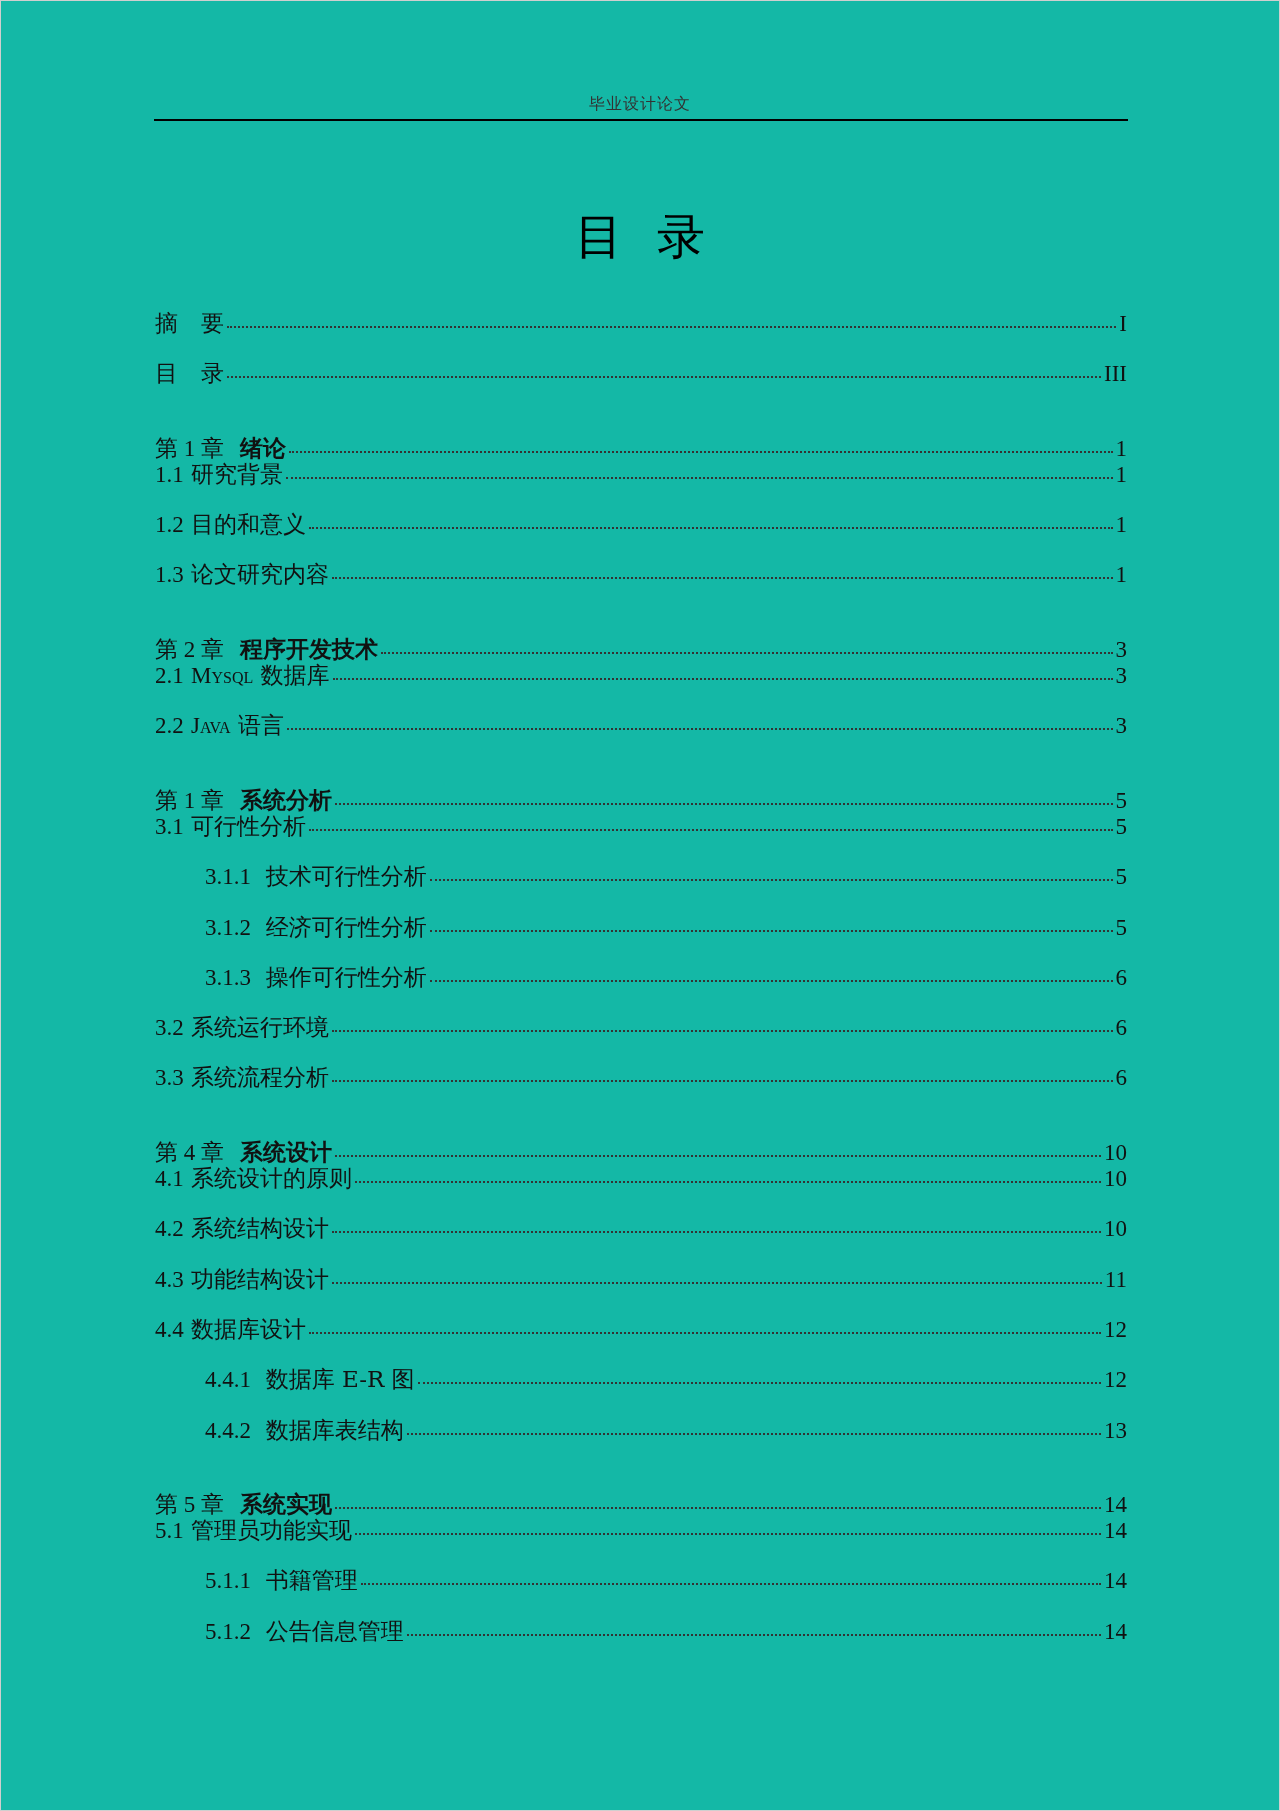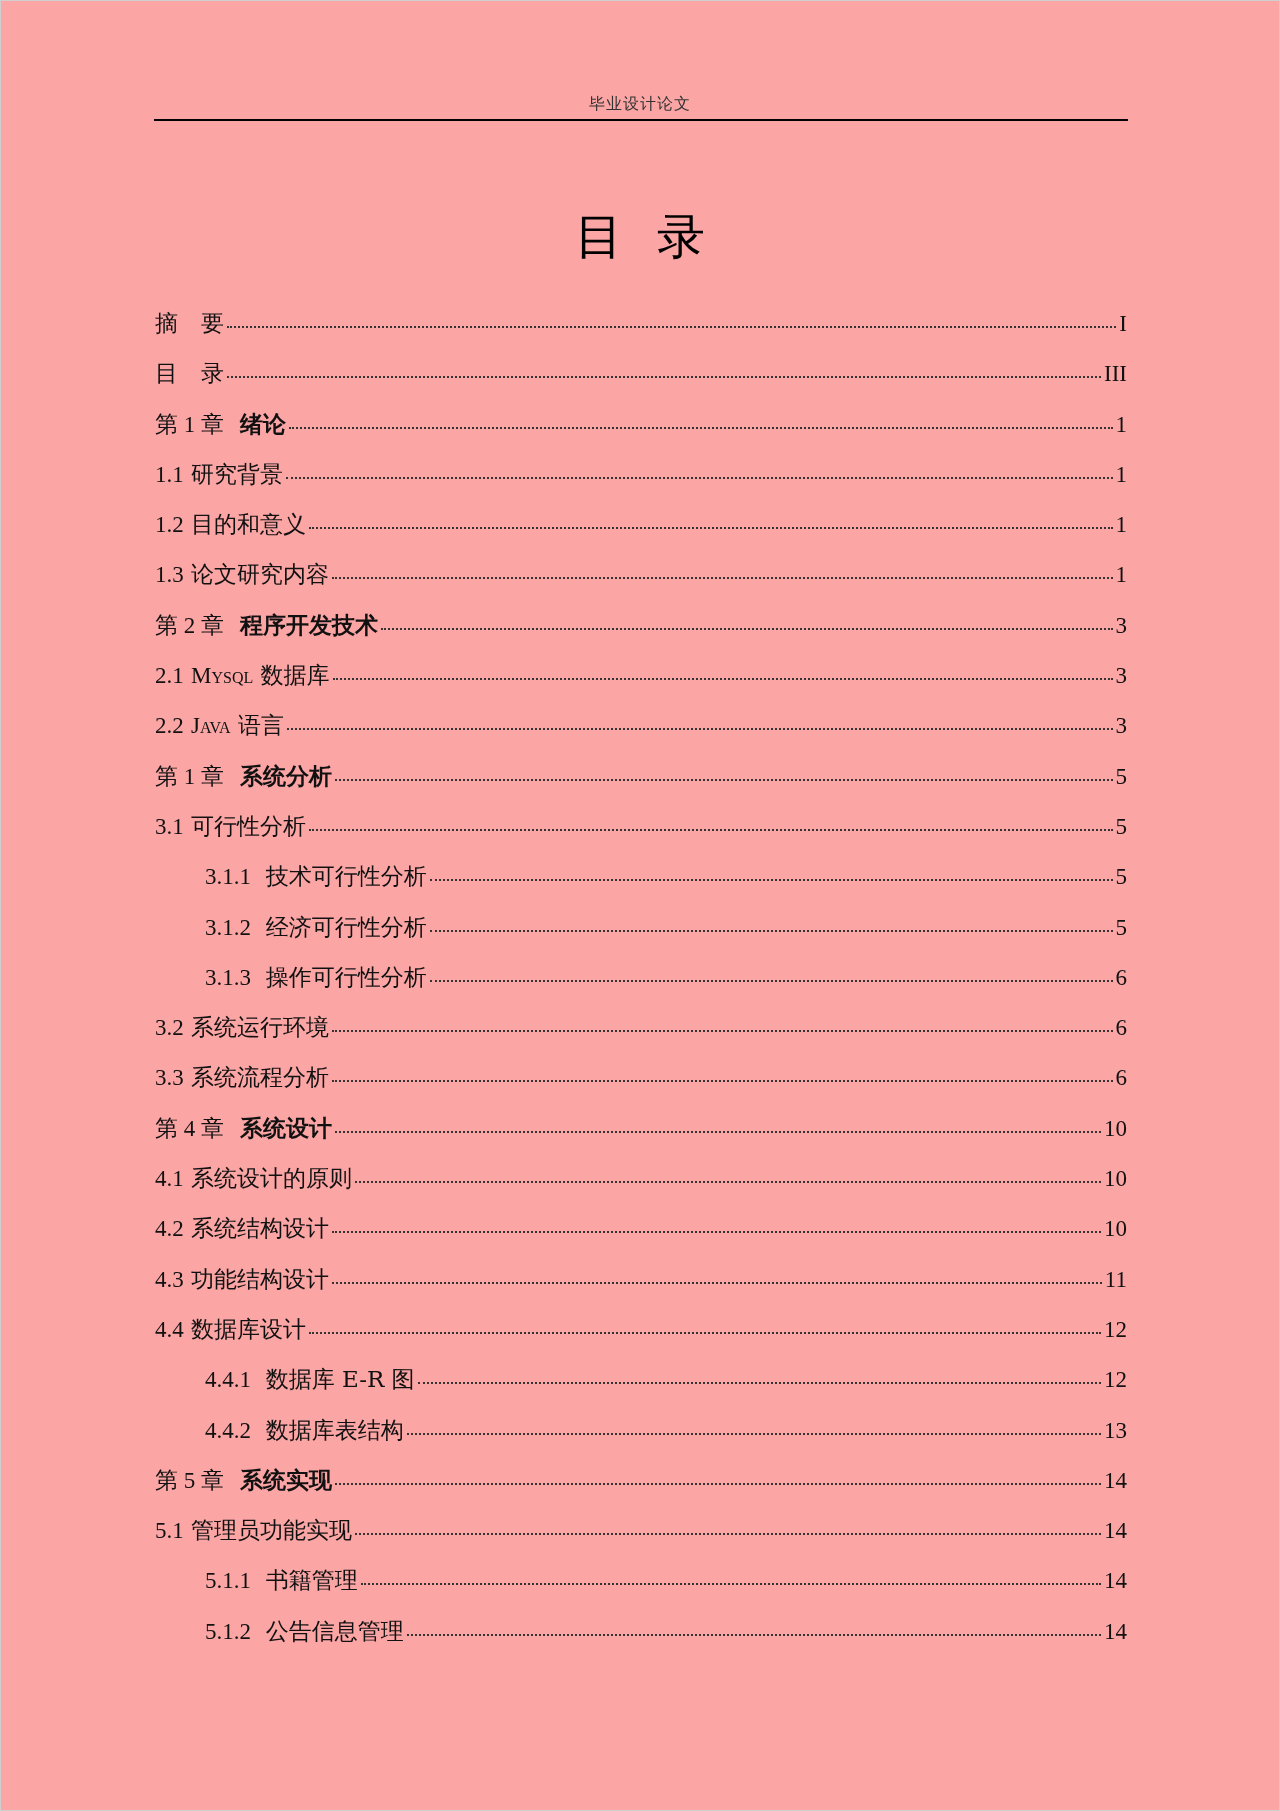--- a/index.html
+++ b/index.html
@@ -1,19 +1,19 @@
 <!DOCTYPE html>
 <html><head>
 <meta charset="utf-8">
 <style>
   html, body { margin: 0; padding: 0; background: #ffffff; }
   body { width: 1280px; height: 1811px; position: relative; overflow: hidden; }
   .page {
     position: absolute; left: 0; top: 0; width: 1278px; height: 1809px;
-    border: 1px solid #cfcfcf; background: #fca5a5;
+    border: 1px solid #cfcfcf; background: #14b8a6;
   }
   .header-text {
     position: absolute; left: 0; right: 0; top: 93px; text-align: center;
     font-family: "DejaVu Serif", serif; font-size: 16px; color: #333;
     letter-spacing: 1px;
   }
   .header-line {
     position: absolute; left: 153px; width: 974px; top: 118px; height: 0;
     border-top: 2px solid #000;
   }
@@ -21,21 +21,21 @@
     position: absolute; left: 0; right: 0; top: 204px; text-align: center;
     font-family: "DejaVu Sans", sans-serif; font-size: 48px; color: #000;
     letter-spacing: 34px; padding-left: 34px;
   }
   .toc { position: absolute; left: 154px; width: 972px; top: 307px; }
   .row {
     display: flex; align-items: baseline; height: 50.3px;
     font-family: "DejaVu Serif", serif; font-size: 23px; color: #111;
   }
   .row.l3 { padding-left: 50px; justify-content: flex-end; }
-  .row.chapter .label { font-family: "DejaVu Sans", sans-serif; font-weight: bold; }
+  .row.chapter .label { font-family: "DejaVu Sans", sans-serif; font-weight: bold; margin-top: 24px; }
   .row.chapter .label .num { font-family: "Liberation Serif", serif; font-weight: normal; }
   .label { white-space: pre; }
   .sc { font-variant: small-caps; font-family: "Liberation Serif", serif; }
   .num { font-family: "Liberation Serif", serif; }
   .leader {
     flex: 1; margin: 0 3px; border-bottom: 2px dotted #333; height: 0;
     transform: translateY(-3px);
   }
   .page-num { font-family: "Liberation Serif", serif; font-size: 23px; }
 </style>

